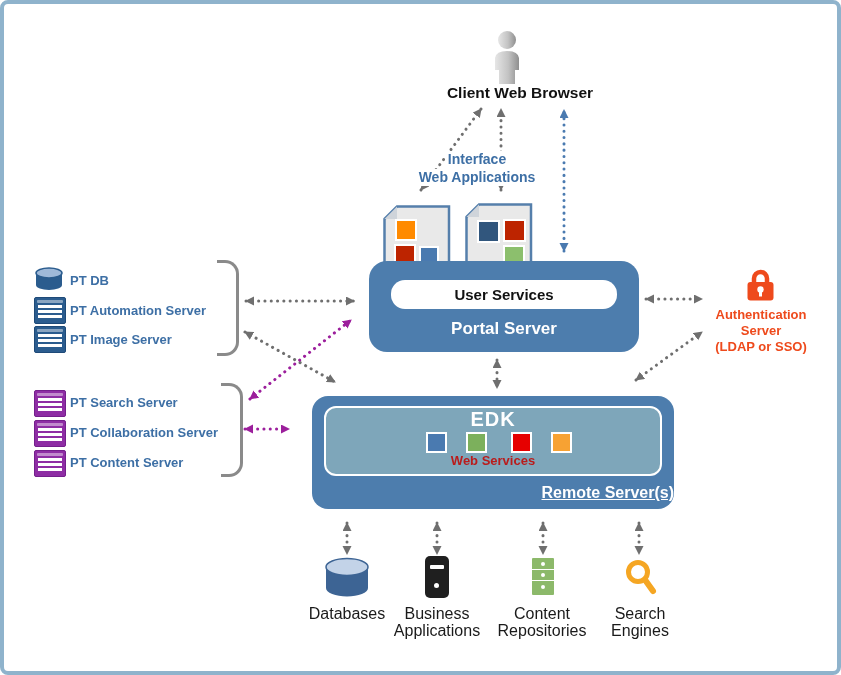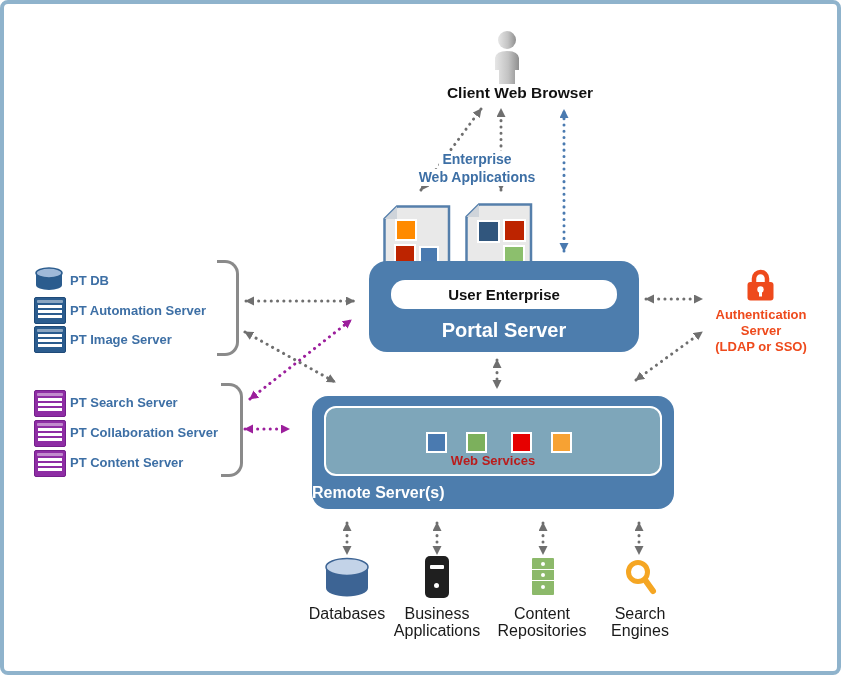--- a/index.html
+++ b/index.html
@@ -11,27 +11,27 @@
   }
   .abs{position:absolute;}
   .ctr{text-align:center;}
   .black-label{color:#111;font-weight:bold;font-size:15.5px;}
   .blue-label{color:var(--label-blue,#3d6fa5);font-weight:bold;font-size:13px;white-space:nowrap;}
   .ent-line{display:inline-block;background:#fff;padding:0 3px;color:var(--label-blue,#3d6fa5);font-weight:bold;font-size:14px;line-height:17px;}
   .backend-label{color:#1a1a1a;font-size:16px;line-height:17px;}
 
   .portal-box{left:365px;top:257px;width:270px;height:91px;background:var(--box-blue,#4d7dad);border-radius:18px;}
   .ui-box{left:387px;top:276px;width:226px;height:29px;background:#fff;border-radius:14px;color:#111;font-weight:bold;font-size:15px;line-height:29px;text-align:center;}
-  .portal-title{left:365px;top:315px;width:270px;color:#fff;font-weight:bold;font-size:20px;text-align:center;}
+  .portal-title{left:365px;top:315px;width:270px;color:#fff;font-weight:bold;font-size:17px;text-align:center;}
 
   .remote-box{left:308px;top:392px;width:362px;height:113px;background:var(--box-blue,#4d7dad);border-radius:16px;}
   .edk-box{left:320px;top:402px;width:338px;height:70px;background:var(--edk-fill,#7ea6ba);border:2px solid #fff;border-radius:12px;box-sizing:border-box;}
   .edk-title{left:320px;top:404px;width:338px;color:#fff;font-weight:bold;font-size:20px;text-align:center;letter-spacing:1px;}
   .ws-title{left:320px;top:449px;width:338px;color:#b91c1c;font-weight:bold;font-size:13px;text-align:center;}
-  .remote-title{left:308px;top:480px;width:362px;color:#fff;font-weight:bold;font-size:16px;text-align:left;}
+  .remote-title{left:308px;top:480px;width:362px;color:#fff;font-weight:bold;font-size:16px;text-align:right;text-decoration:underline;}
   .edk-sq{width:17px;height:17px;border:2px solid #fff;box-sizing:content-box;top:428px;}
 
   .bracket{border:3px solid #8a8a8a;border-left:none;border-radius:0 14px 14px 0;width:22px;box-sizing:border-box;}
 
   .srv{width:30px;height:25px;border-radius:2px;}
   .srv::before{content:"";position:absolute;left:3px;right:3px;top:7px;height:13px;
     background:repeating-linear-gradient(to bottom,#fff 0 3px,transparent 3px 5px);}
   .srv::after{content:"";position:absolute;top:2px;left:2px;right:2px;height:3px;background:rgba(255,255,255,.45);border-radius:1px;}
   .srv-blue{background:#2b5c8e;border:1px solid #1e4a78;}
   .srv-purple{background:#8e2da4;border:1px solid #741f8c;}
@@ -87,41 +87,41 @@
           <stop offset="0.55" stop-color="#c3c3c3"></stop>
           <stop offset="1" stop-color="#8f8f8f"></stop>
       </linearGradient>
     </defs>
     <circle cx="21" cy="10" r="9" fill="url(#pg)"></circle>
     <path d="M9,28 q1,-7 12,-7 q11,0 12,7 l0,12 l-4,0 l0,14 l-16,0 l0,-14 l-4,0 Z" fill="url(#pg)"></path>
   </svg>
   <div class="abs ctr black-label" style="left:410px;top:80px;width:212px;">Client Web Browser</div>
 
   <div class="abs ctr" style="left:388px;top:146px;width:170px;">
-    <span class="ent-line">Enterprise</span><br>
+    <span class="ent-line">Interface</span><br>
     <span class="ent-line">Web Applications</span>
   </div>
 
   <svg class="abs" style="left:379px;top:201px;" width="68" height="64" viewBox="0 0 68 64">
     <path d="M1.5,14 L14,1.5 H66 V62.5 H1.5 Z" fill="#e9e9e9" stroke="#557fab" stroke-width="2.5"></path>
     <path d="M1.5,14 L14,1.5 V14 Z" fill="#cfd4da"></path>
     <rect x="13" y="15" width="20" height="20" fill="#ff8a00" stroke="#fff" stroke-width="2"></rect>
     <rect x="12" y="40" width="20" height="19" fill="#bd2400" stroke="#fff" stroke-width="2"></rect>
     <rect x="37" y="42" width="18" height="17" fill="#4a7ab0" stroke="#fff" stroke-width="2"></rect>
   </svg>
   <svg class="abs" style="left:461px;top:199px;" width="68" height="66" viewBox="0 0 68 66">
     <path d="M1.5,14 L14,1.5 H66 V64.5 H1.5 Z" fill="#e9e9e9" stroke="#557fab" stroke-width="2.5"></path>
     <path d="M1.5,14 L14,1.5 V14 Z" fill="#cfd4da"></path>
     <rect x="13" y="18" width="21" height="21" fill="#31567d" stroke="#fff" stroke-width="2"></rect>
     <rect x="39" y="17" width="21" height="21" fill="#bd2400" stroke="#fff" stroke-width="2"></rect>
     <rect x="39" y="43" width="20" height="16" fill="#8cbf6d" stroke="#fff" stroke-width="2"></rect>
   </svg>
 
   <div class="abs portal-box"></div>
-  <div class="abs ui-box">User Enterprise</div>
+  <div class="abs ui-box">User Services</div>
   <div class="abs portal-title">Portal Server</div>
 
   <div class="abs srv-cyl" style="left:31px;top:263px;">
     <svg width="28" height="24" viewBox="0 0 28 24">
       <path d="M1,6 v12 a13,5 0 0 0 26,0 v-12 Z" fill="#2b5c8e"></path>
       <ellipse cx="14" cy="6" rx="13" ry="5" fill="#9fb9d9" stroke="#2b5c8e" stroke-width="1.5"></ellipse>
     </svg>
   </div>
   <div class="abs blue-label" style="left:66px;top:269px;">PT DB</div>
   <div class="abs srv srv-blue" style="left:30px;top:293px;"></div>
@@ -145,20 +145,21 @@
     <rect x="12" y="22" width="3" height="6.5" fill="#fff"></rect>
   </svg>
   <div class="abs ctr" style="left:696px;top:303px;width:122px;color:var(--auth-orange,#ee4a1c);font-weight:bold;font-size:13px;line-height:16px;">
     <div>Authentication</div>
     <div>Server</div>
     <div>(LDAP or SSO)</div>
   </div>
 
   <div class="abs remote-box"></div>
   <div class="abs edk-box"></div>
+  <div class="abs edk-title">EDK</div>
   <div class="abs edk-sq" style="left:422px;background:var(--edk-square-blue,#4a7ab0);"></div>
   <div class="abs edk-sq" style="left:462px;background:var(--edk-square-green,#7cb05c);"></div>
   <div class="abs edk-sq" style="left:507px;background:var(--edk-square-red,#e60000);"></div>
   <div class="abs edk-sq" style="left:547px;background:var(--edk-square-orange,#f7a233);"></div>
   <div class="abs ws-title">Web Services</div>
   <div class="abs remote-title">Remote Server(s)</div>
 
   <svg class="abs" style="left:320px;top:553px;" width="46" height="42" viewBox="0 0 46 42">
     <path d="M2,10 v21 a21,8.5 0 0 0 42,0 v-21 Z" fill="#3d6494"></path>
     <ellipse cx="23" cy="10" rx="21" ry="8.5" fill="#c3d3e8" stroke="#3d6494" stroke-width="1.5"></ellipse>

